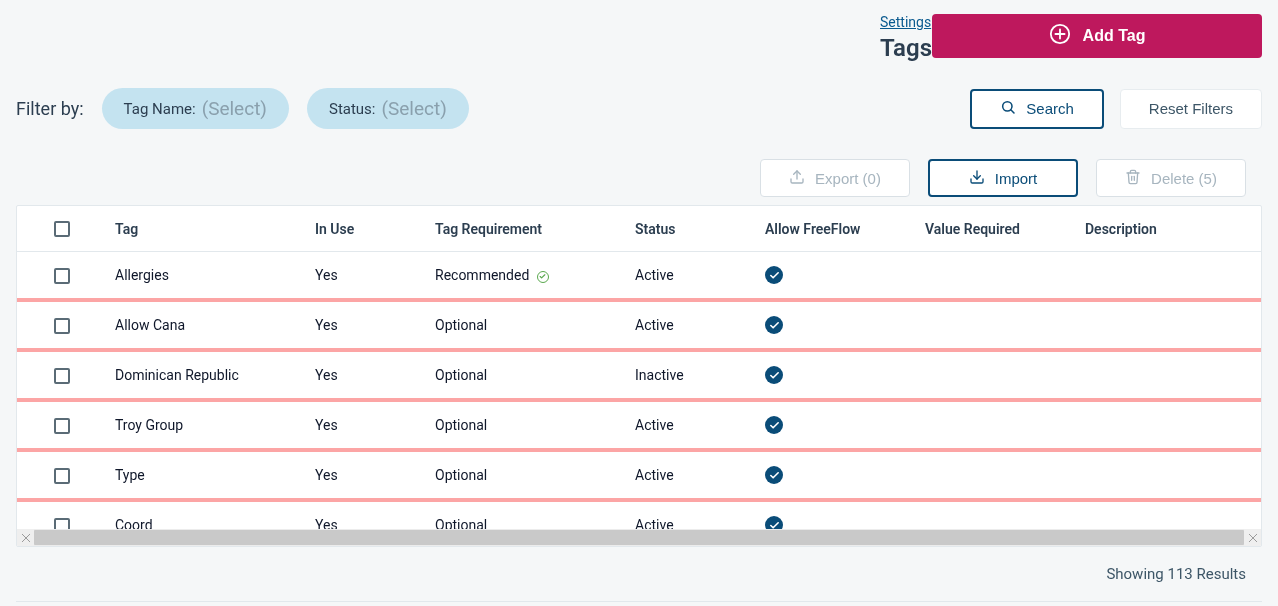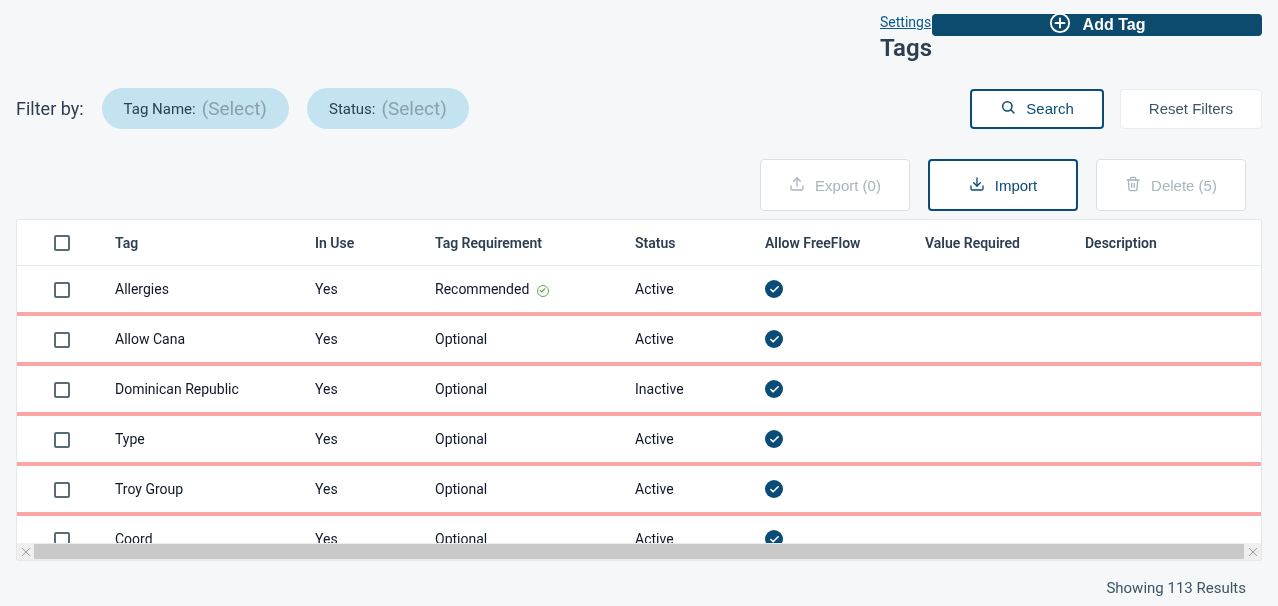--- a/index.html
+++ b/index.html
@@ -30,25 +30,25 @@
   .topbar {
     display: flex;
     justify-content: flex-end;
     align-items: flex-start;
   }
   .add-tag-btn {
     display: inline-flex;
     align-items: center;
     justify-content: center;
     gap: 12px;
-    background: #0c4a6e;
+    background: #be185d;
     color: #fff;
     border: none;
     padding: 0 28px;
-    height: 22px;
+    height: 44px;
     font-size: 16px;
     font-weight: 600;
     border-radius: 4px;
     cursor: pointer;
     min-width: 330px;
   }
   .add-tag-btn svg { flex-shrink: 0; }
   .filter-row {
     display: flex;
     align-items: center;
@@ -107,21 +107,21 @@
     gap: 18px;
     margin-top: 30px;
     margin-bottom: 8px;
     padding-right: 16px;
   }
   .btn-action {
     display: inline-flex;
     align-items: center;
     justify-content: center;
     gap: 10px;
-    height: 52px;
+    height: 38px;
     padding: 0 28px;
     border-radius: 4px;
     font-size: 15px;
     background: #fff;
     min-width: 150px;
   }
   .btn-disabled {
     border: 1px solid #d9e0e5;
     color: #a7b5bf;
     cursor: default;
@@ -423,35 +423,35 @@
               <td><span class="check-badge">
                   <svg viewBox="0 0 24 24" fill="none" stroke="currentColor" stroke-width="3.5" stroke-linecap="round" stroke-linejoin="round">
                     <polyline points="20 6 9 17 4 12"></polyline>
                   </svg>
                 </span></td>
               <td></td>
               <td></td>
             </tr>
             <tr>
               <td class="col-chk"><span class="chk"></span></td>
-              <td>Type</td>
+              <td>Troy Group</td>
               <td>Yes</td>
               <td><span>Optional</span></td>
               <td>Active</td>
               <td><span class="check-badge">
                   <svg viewBox="0 0 24 24" fill="none" stroke="currentColor" stroke-width="3.5" stroke-linecap="round" stroke-linejoin="round">
                     <polyline points="20 6 9 17 4 12"></polyline>
                   </svg>
                 </span></td>
               <td></td>
               <td></td>
             </tr>
             <tr>
               <td class="col-chk"><span class="chk"></span></td>
-              <td>Troy Group</td>
+              <td>Type</td>
               <td>Yes</td>
               <td><span>Optional</span></td>
               <td>Active</td>
               <td><span class="check-badge">
                   <svg viewBox="0 0 24 24" fill="none" stroke="currentColor" stroke-width="3.5" stroke-linecap="round" stroke-linejoin="round">
                     <polyline points="20 6 9 17 4 12"></polyline>
                   </svg>
                 </span></td>
               <td></td>
               <td></td>

